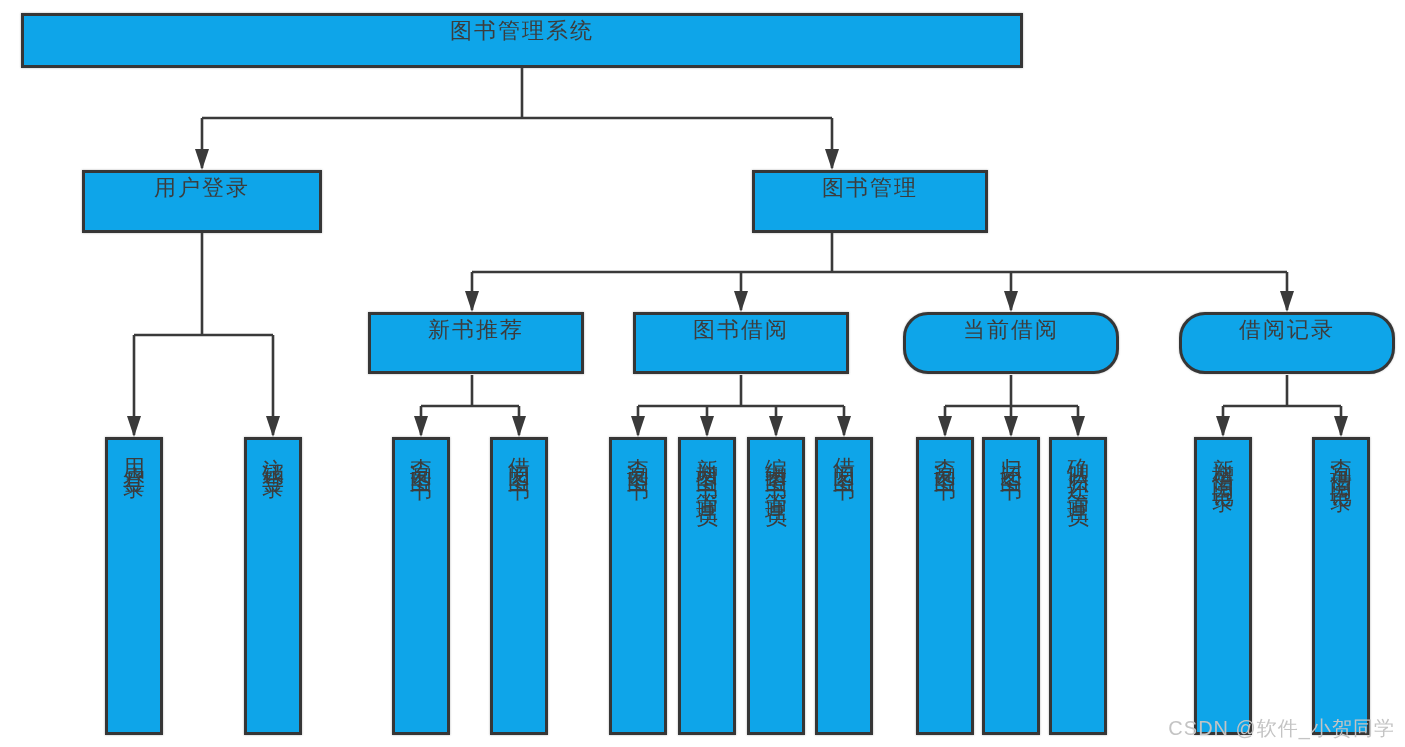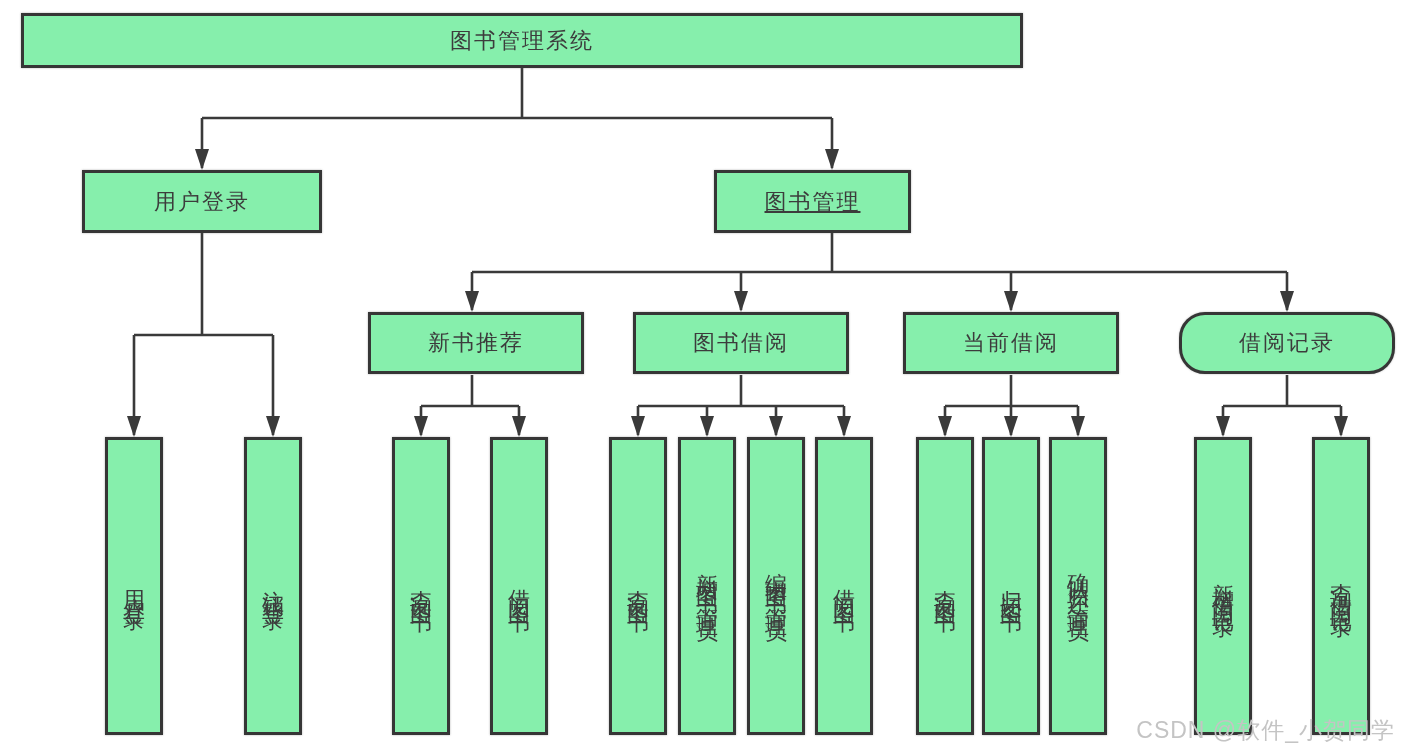--- a/index.html
+++ b/index.html
@@ -16,40 +16,39 @@
 
   svg.connectors {
     position: absolute;
     left: 0; top: 0;
     width: 1405px; height: 747px;
     z-index: 1;
   }
 
   .node {
     position: absolute;
-    background: #86efac;
+    background: #0ea5e9;
     border: 3px solid #363636;
     box-shadow: 0 0 2px rgba(90,90,90,0.45);
     display: flex;
-    align-items: center;
     justify-content: center;
     color: #3c3c3c;
     font-size: 22px;
     letter-spacing: 2px;
     z-index: 2;
     white-space: nowrap;
   }
 
   .node-root   { left: 21px;   top: 13px;  width: 1002px; height: 55px; }
   .node-l2a    { left: 82px;   top: 170px; width: 240px;  height: 63px; }
-  .node-l2b    { left: 714px;  top: 170px; width: 197px;  height: 63px; text-decoration: underline; }
+  .node-l2b    { left: 752px;  top: 170px; width: 236px;  height: 63px; }
   .node-l3     { top: 312px; width: 216px; height: 62px; }
   .node-l3a    { left: 368px; }
   .node-l3b    { left: 633px; }
-  .node-l3c    { left: 903px; }
+  .node-l3c    { left: 903px; border-radius: 25px; }
   .node-l3d    { left: 1179px; border-radius: 26px; }
 
   .leaf {
     top: 437px;
     width: 58px;
     height: 298px;
     letter-spacing: 0;
   }
   .vtext {
     writing-mode: vertical-rl;
@@ -72,21 +71,21 @@
   .lf10 { left: 982px; }
   .lf11 { left: 1049px; }
   .lf12 { left: 1194px; }
   .lf13 { left: 1312px; }
 
   .watermark {
     position: absolute;
     right: 10px;
     top: 715px;
     z-index: 3;
-    font-size: 23px;
+    font-size: 20px;
     color: #c4c4c4;
     letter-spacing: 1px;
     white-space: nowrap;
   }
 </style>
 </head>
 <body>
 
 <div class="stage">
 

